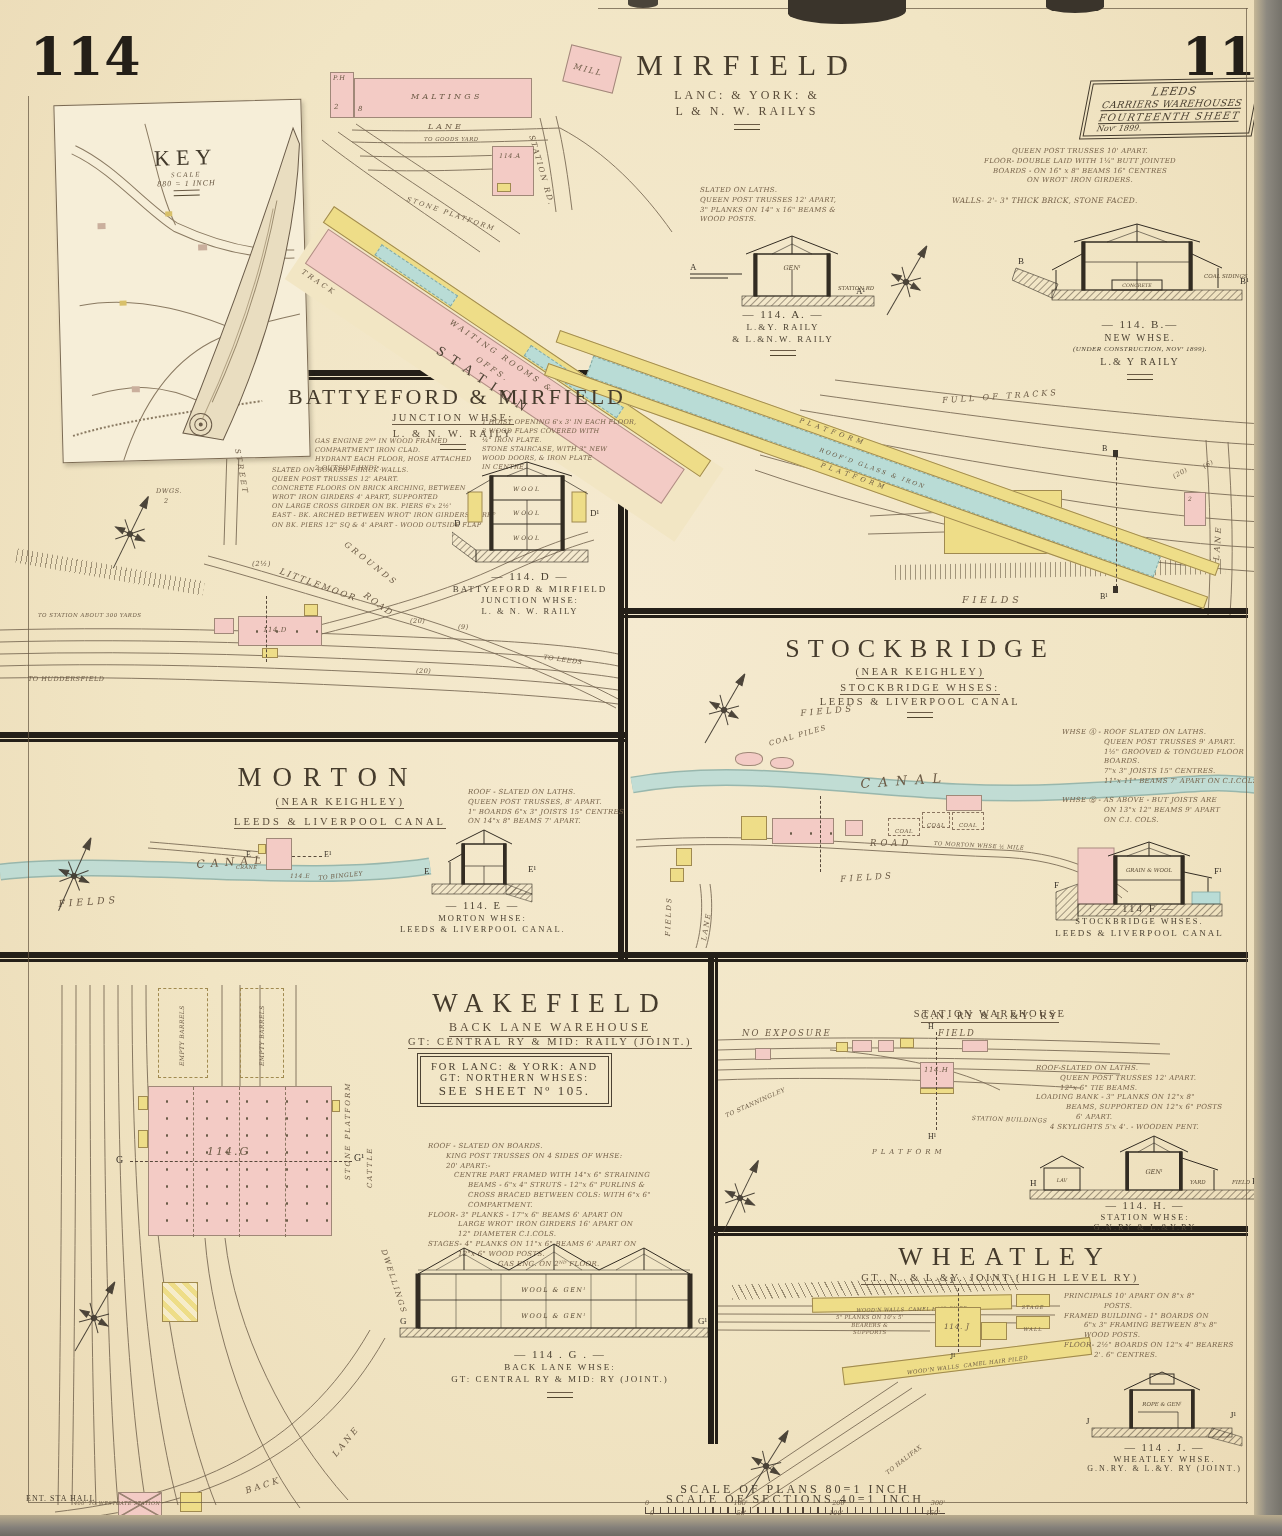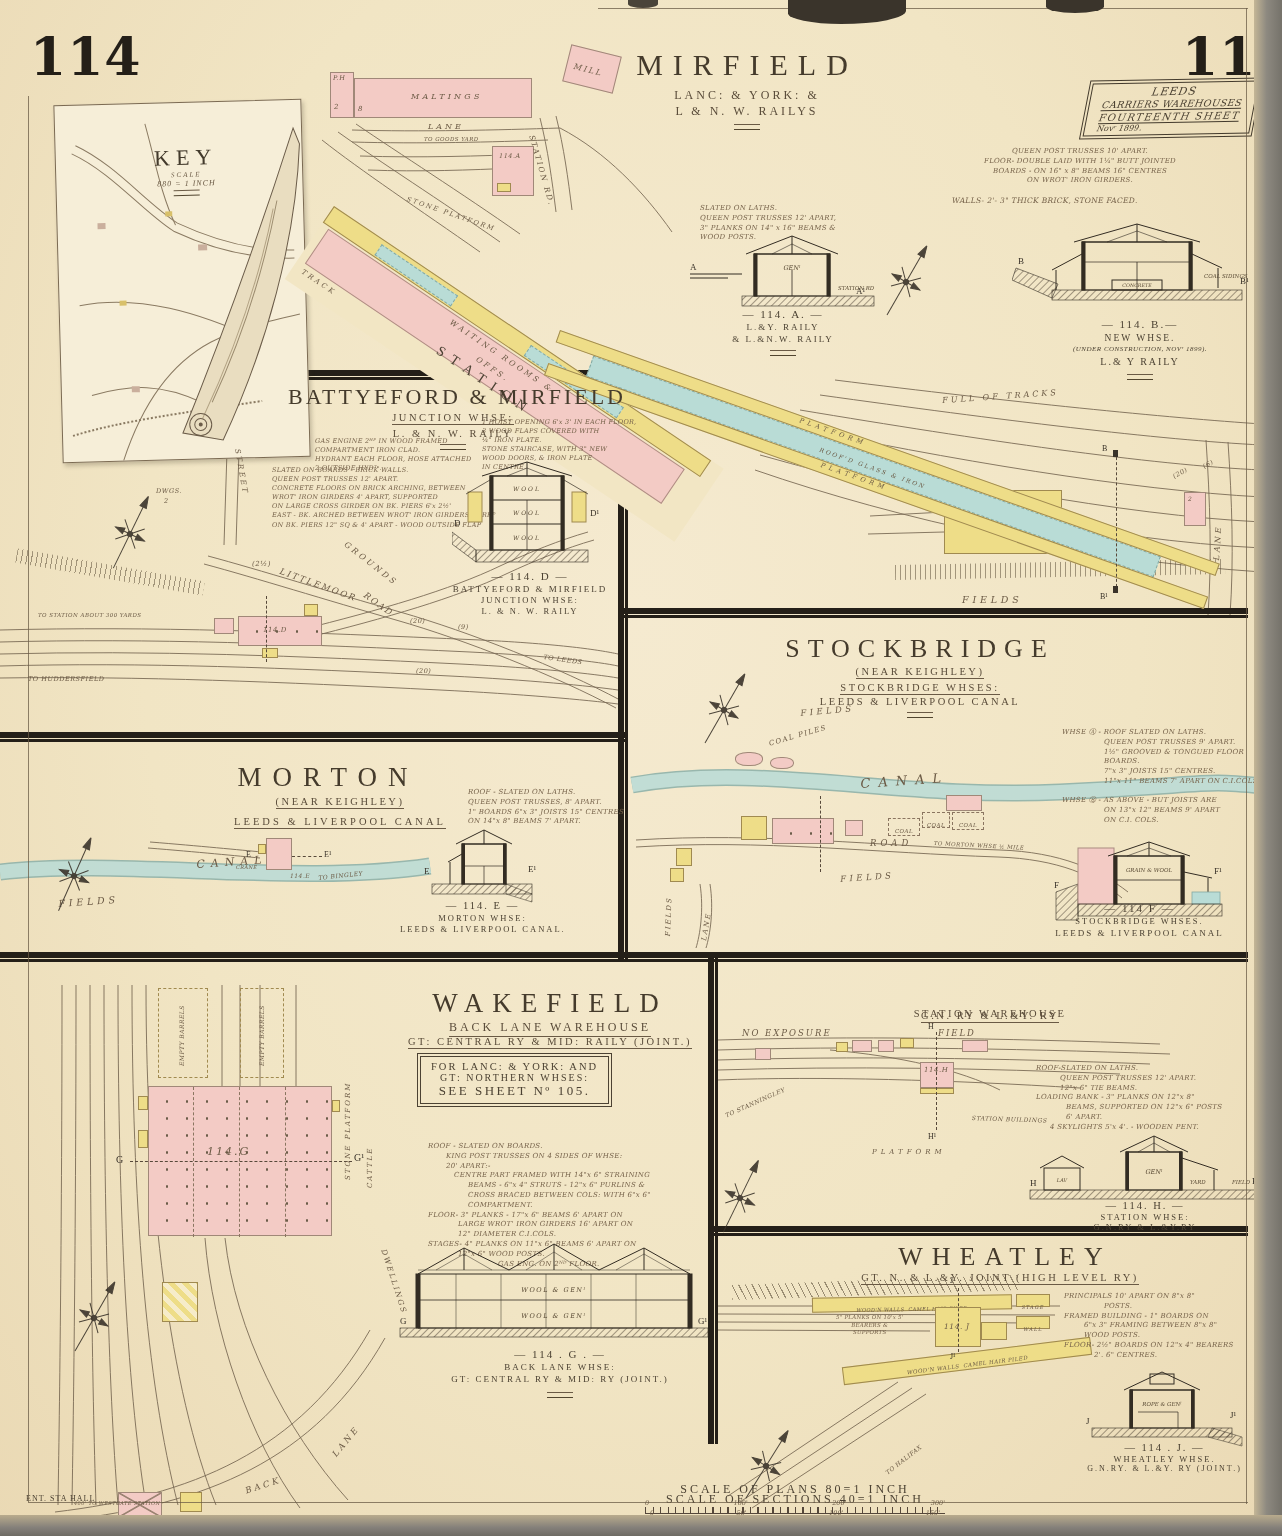--- a/index.html
+++ b/index.html
@@ -224,21 +224,21 @@
       <div class="dash"></div>
     </div>
 
   <div class="notes" style="left:940px;top:147px;width:280px;text-align:center;">
     <div>QUEEN POST TRUSSES 10' APART.</div>
     <div>FLOOR- DOUBLE LAID WITH 1¼" BUTT JOINTED</div>
     <div>BOARDS - ON 16" x 8" BEAMS 16" CENTRES</div>
     <div>ON WROT' IRON GIRDERS.</div>
   </div>
   <div class="notes" style="left:952px;top:196px;font-size:7.5px;">WALLS- 2'- 3" THICK BRICK, STONE FACED.</div>
-  <div class="notes" style="left:700px;top:186px;margin-top:18px;">
+  <div class="notes" style="left:700px;top:186px;">
     <div>SLATED ON LATHS.</div>
     <div>QUEEN POST TRUSSES 12' APART,</div>
     <div>3" PLANKS ON 14" x 16" BEAMS &amp;</div>
     <div>WOOD POSTS.</div>
   </div>
 
   <div class="bld pink" style="left:330px;top:72px;width:24px;height:46px;">
     <div class="lbl" style="left:2px;top:2px;font-size:6.5px;">P.H</div>
     <div class="lbl" style="left:3px;top:30px;font-size:7px;">2</div>
   </div>
@@ -658,21 +658,21 @@
   <div class="lbl" style="left:972px;top:1114px;font-size:6px;transform:rotate(2deg);">STATION BUILDINGS</div>
   <div class="lbl" style="left:872px;top:1148px;font-size:7px;letter-spacing:4px;">PLATFORM</div>
   <div class="lbl" style="left:724px;top:1112px;font-size:6px;transform:rotate(-24deg);">TO STANNINGLEY</div>
 
   <div class="notes" style="left:1036px;top:1064px;">
     <div>ROOF-SLATED ON LATHS.</div>
     <div style="margin-left:24px;">QUEEN POST TRUSSES 12' APART.</div>
     <div style="margin-left:24px;">12"x 6" TIE BEAMS.</div>
     <div>LOADING BANK - 3" PLANKS ON 12"x 8"</div>
     <div style="margin-left:30px;">BEAMS, SUPPORTED ON 12"x 6" POSTS</div>
-    <div style="margin-left:30px;">6' APART.</div>
+    <div style="margin-left:40px;">6' APART.</div>
     <div style="margin-left:14px;">4 SKYLIGHTS 5'x 4'. - WOODEN PENT.</div>
   </div>
 
   <svg class="secdraw" style="left:1028px;top:1122px;" width="235" height="82" viewBox="0 0 235 82">
     <g stroke="#332c23" fill="none" stroke-width="1">
       <rect x="16" y="46" width="36" height="22"></rect>
       <path d="M12,46 L34,34 L56,46"></path>
       <rect x="98" y="30" width="56" height="38"></rect>
       <path d="M92,30 L126,14 L160,30"></path>
         <path d="M98,30 H154"></path>

